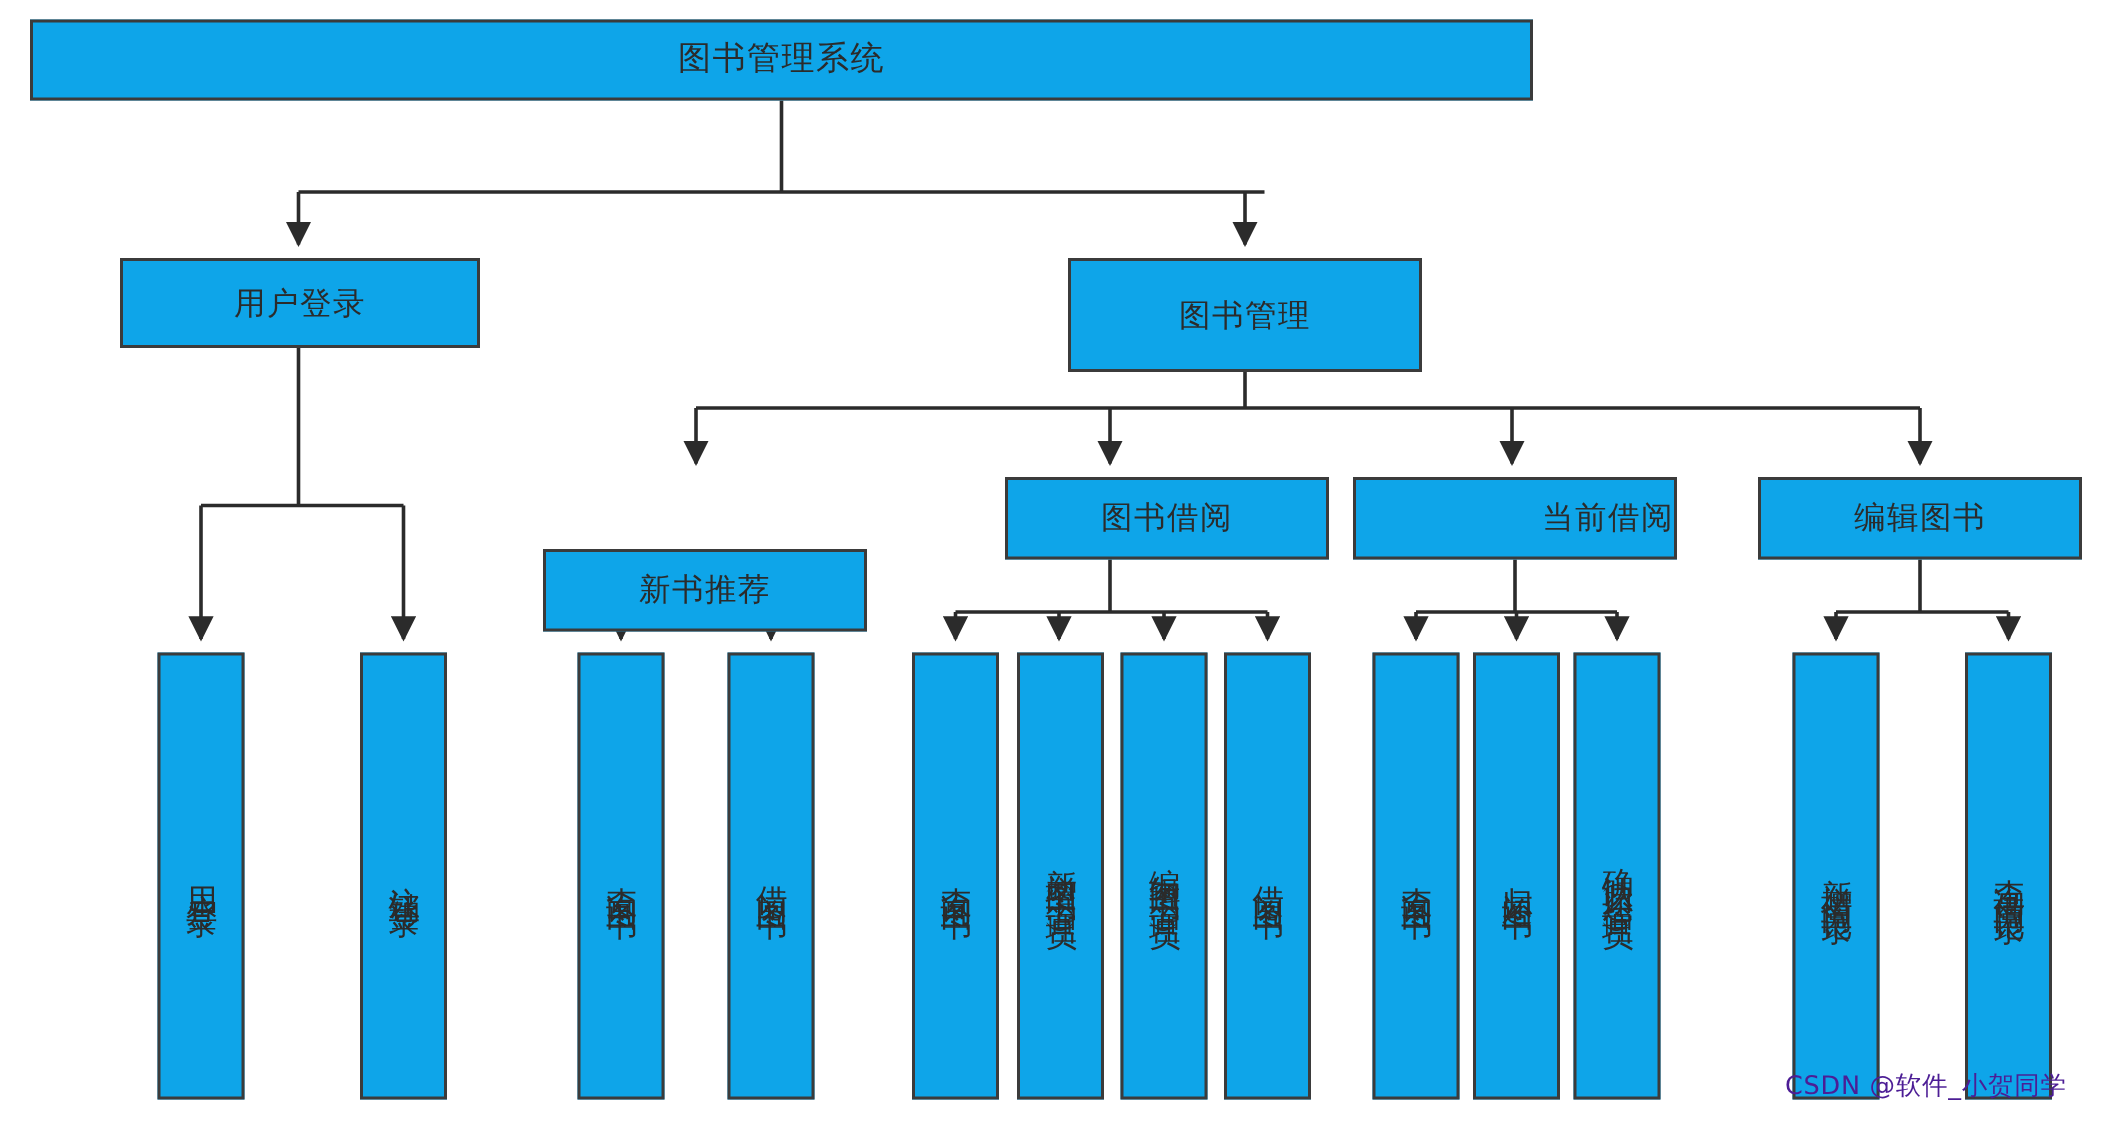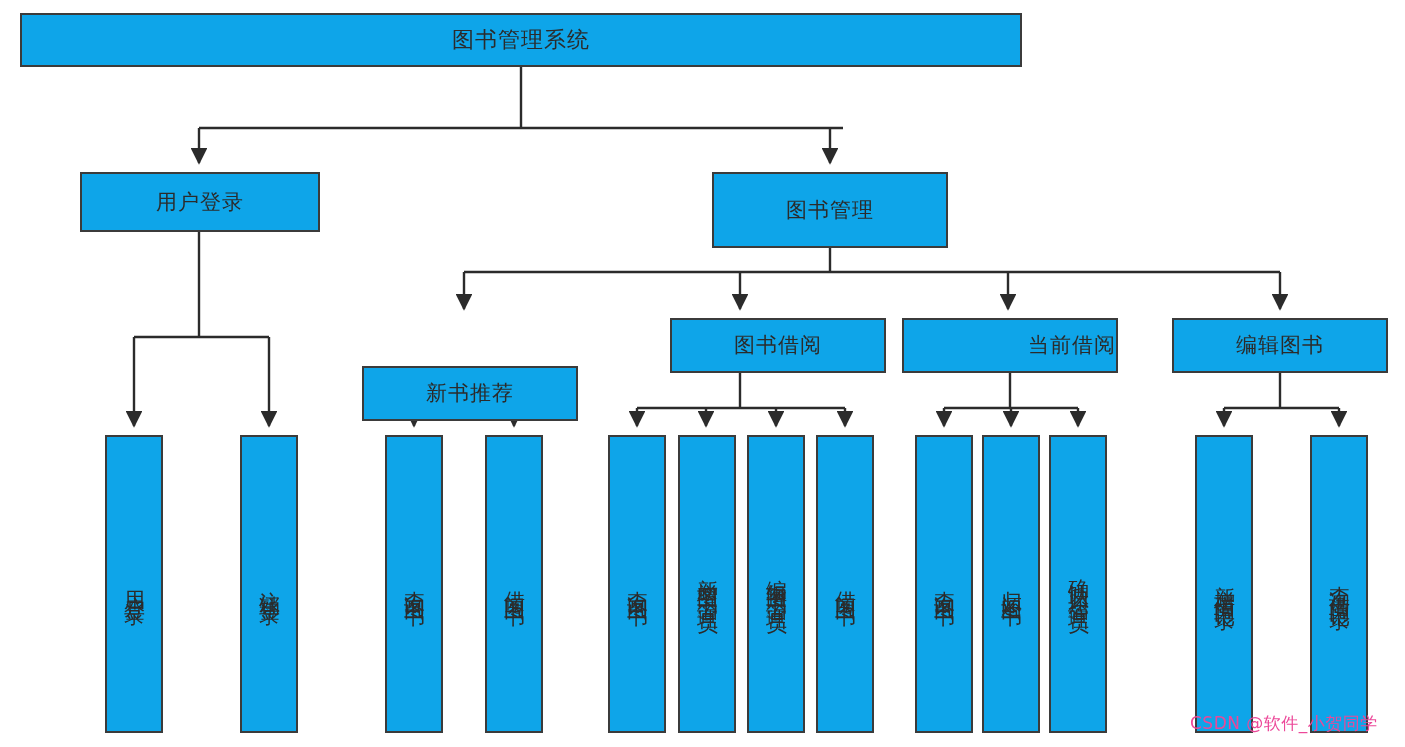--- a/index.html
+++ b/index.html
@@ -44,21 +44,21 @@
     font-size:21px;
     letter-spacing:5px;
     line-height:1;
     max-height:282px;
   }
 
   .watermark{
     position:absolute;
     left:1190px;top:712px;
     font-size:17px;
-    color:#ec4899;
+    color:#4c1d95;
     white-space:nowrap;
     letter-spacing:0.5px;
   }
 </style>
 </head>
 <body>
 
 <div id="diagram">
 
   <svg id="wires" viewBox="0 0 1405 747" width="1405" height="747">

